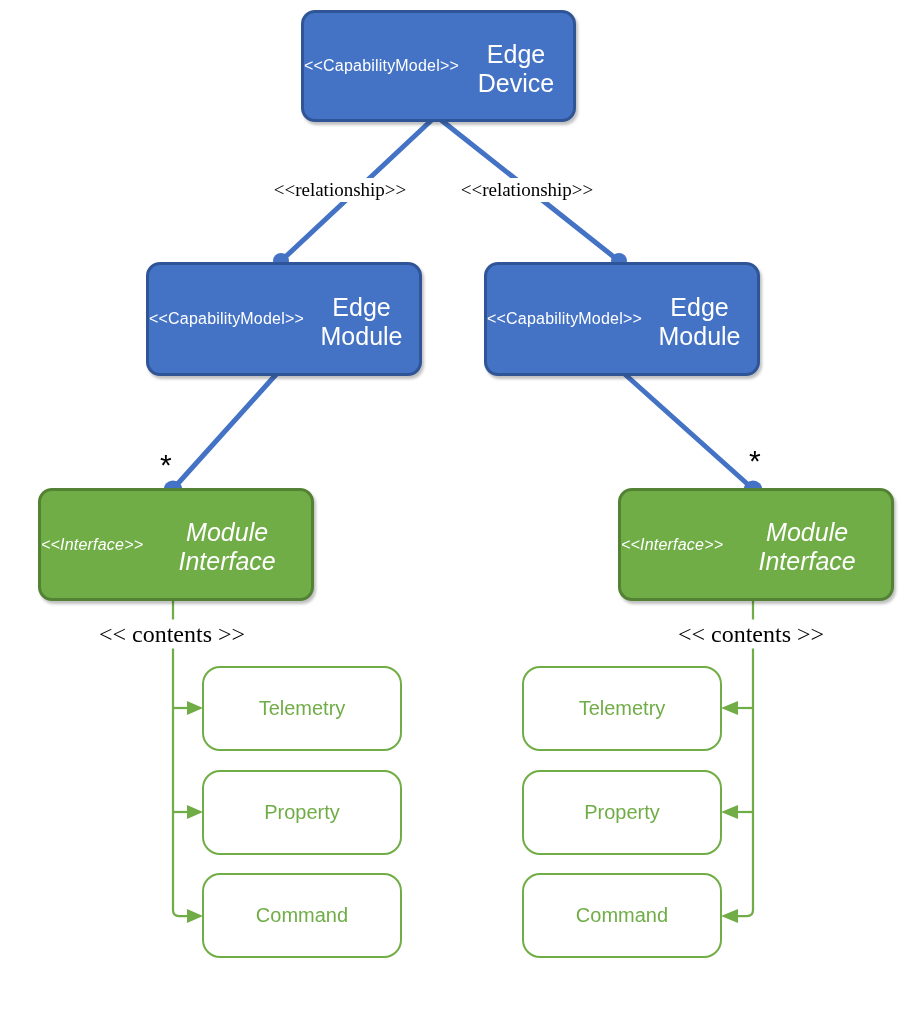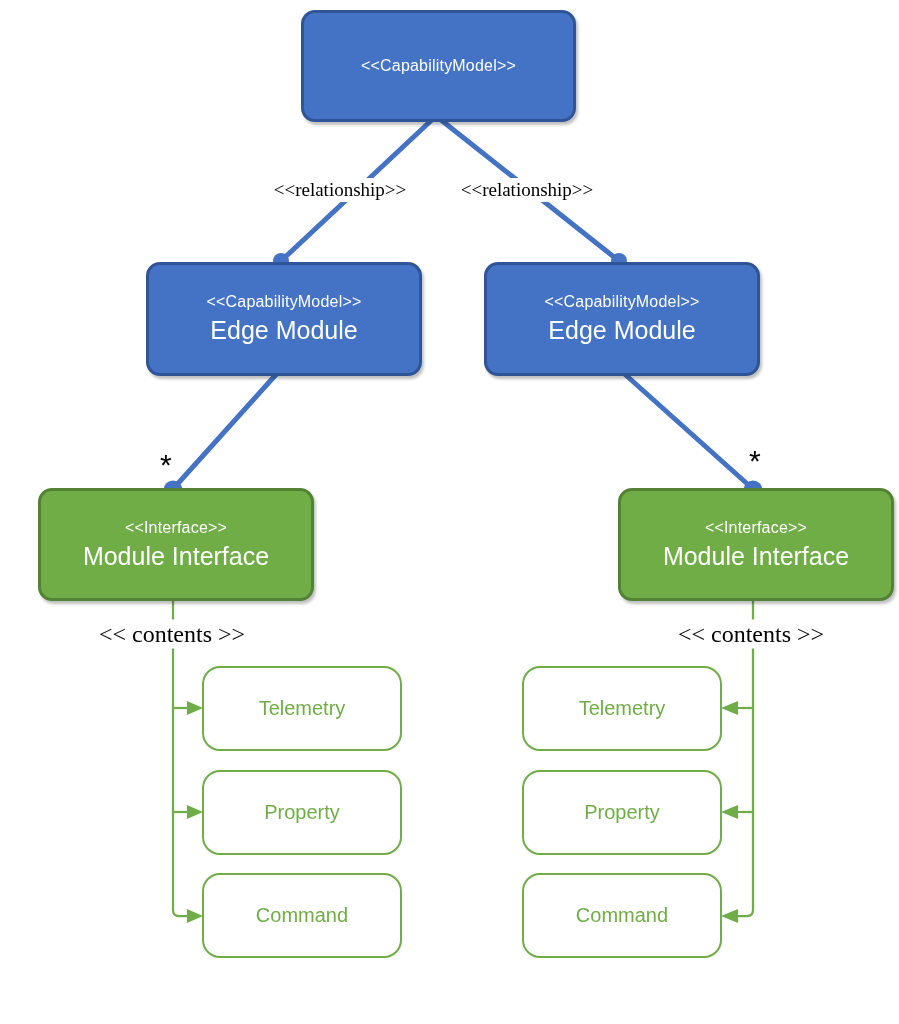--- a/index.html
+++ b/index.html
@@ -15,27 +15,27 @@
     background:var(--background);
     font-family:"Liberation Sans",sans-serif;
   }
   .wires{position:absolute;left:0;top:0;z-index:1;}
   .blue-line{stroke:var(--connector-blue);stroke-width:5;fill:none;stroke-linecap:round;}
   .blue-dot{fill:var(--connector-blue);stroke:none;}
   .green-line{stroke:var(--connector-green);stroke-width:2.25;fill:none;}
   .green-arrow{fill:var(--connector-green);stroke:none;}
 
   .node{
-    position:absolute;z-index:2;display:flex;flex-direction:column;
+    position:absolute;z-index:2;display:flex;flex-direction:row;
     align-items:center;justify-content:center;text-align:center;
     border-radius:14px;color:var(--text-on-fill);
     box-shadow:2px 3px 3px rgba(0,0,0,0.25);
   }
   .blue-box{background:var(--blue-fill);border:3px solid var(--blue-border);}
-  .green-box{background:var(--green-fill);border:3px solid var(--green-border);}
+  .green-box{background:var(--green-fill);border:3px solid var(--green-border);font-style:italic;}
   .node-stereotype{font-size:16px;letter-spacing:0.2px;}
   .node-name{font-size:25px;margin-top:5px;}
 
   .item-box{
     position:absolute;z-index:2;display:flex;align-items:center;justify-content:center;
     width:200px;height:85px;box-sizing:border-box;
     background:var(--background);border:2.5px solid var(--connector-green);
     border-radius:18px;color:var(--item-text);font-size:20px;
   }
   .float-label{
@@ -75,20 +75,21 @@
     <path class="green-line" d="M753 595 V910 Q753 916 747 916 H737"></path>
     <path class="green-line" d="M753 708 H737"></path>
     <path class="green-line" d="M753 812 H737"></path>
     <path class="green-arrow" d="M721 708 L738 701 L738 715 Z"></path>
     <path class="green-arrow" d="M721 812 L738 805 L738 819 Z"></path>
     <path class="green-arrow" d="M721 916 L738 909 L738 923 Z"></path>
   </svg>
 
   <div class="node blue-box" style="left:301px;top:10px;width:269px;height:106px;">
     <div class="node-stereotype">&lt;&lt;CapabilityModel&gt;&gt;</div>
+    <div class="node-name">Edge Device</div>
   </div>
 
   <div class="float-label" style="left:340px;top:190px;">&lt;&lt;relationship&gt;&gt;</div>
   <div class="float-label" style="left:527px;top:190px;">&lt;&lt;relationship&gt;&gt;</div>
 
   <div class="node blue-box" style="left:146px;top:262px;width:270px;height:108px;">
     <div class="node-stereotype">&lt;&lt;CapabilityModel&gt;&gt;</div>
     <div class="node-name">Edge Module</div>
   </div>
   <div class="node blue-box" style="left:484px;top:262px;width:270px;height:108px;">

